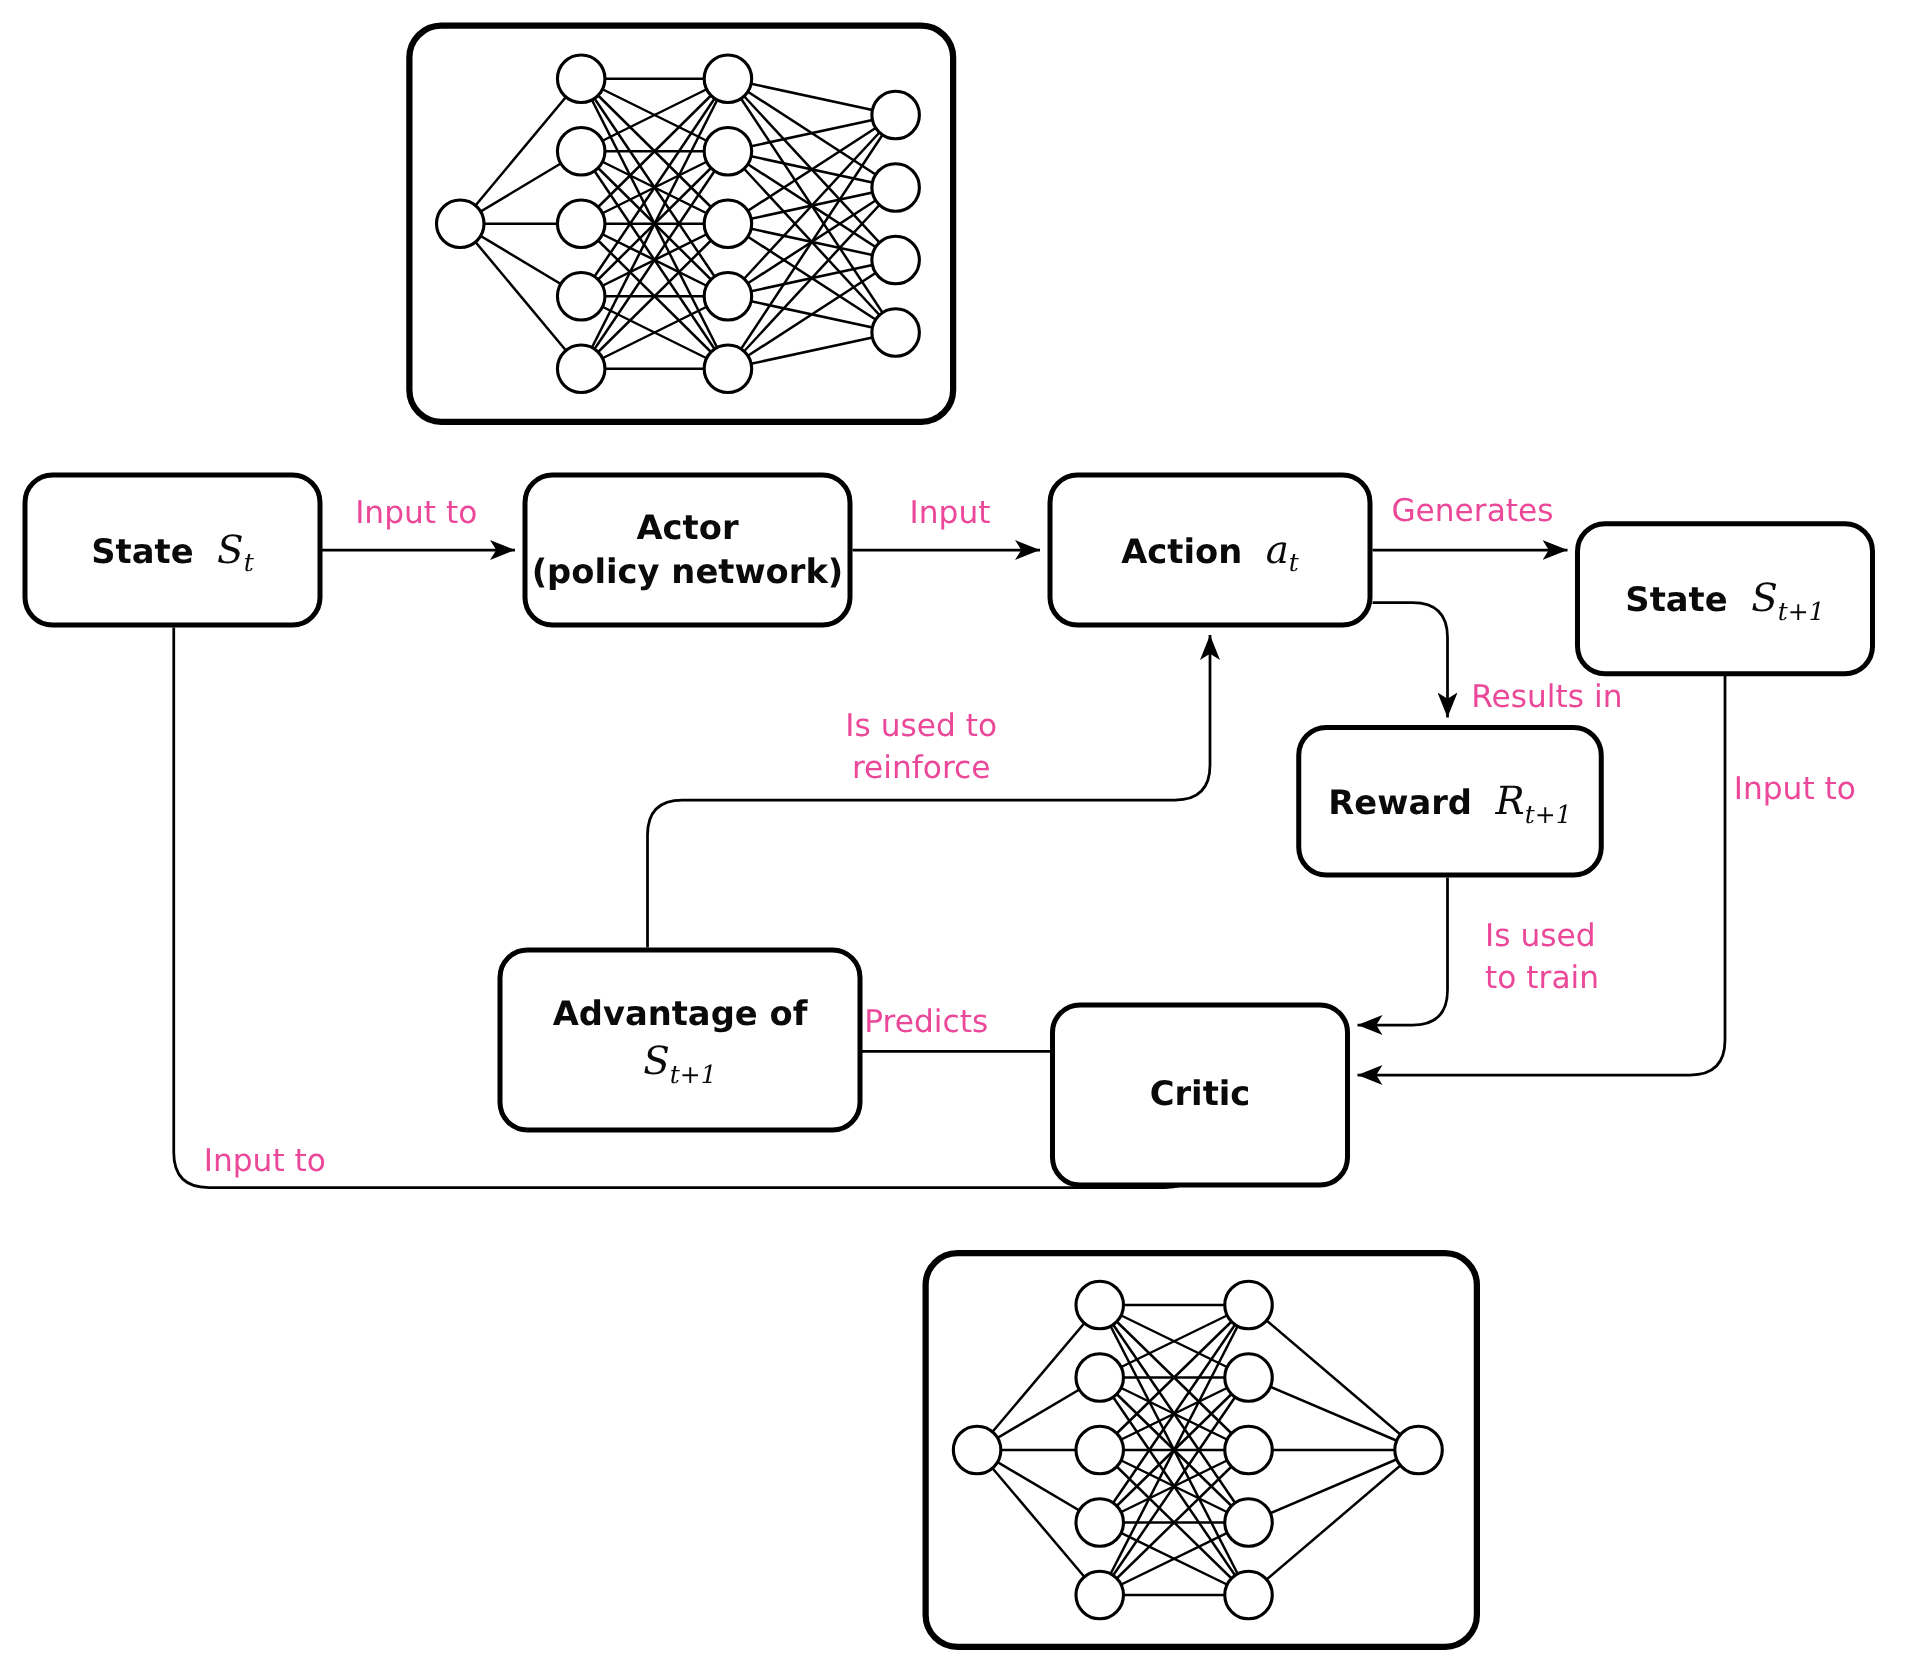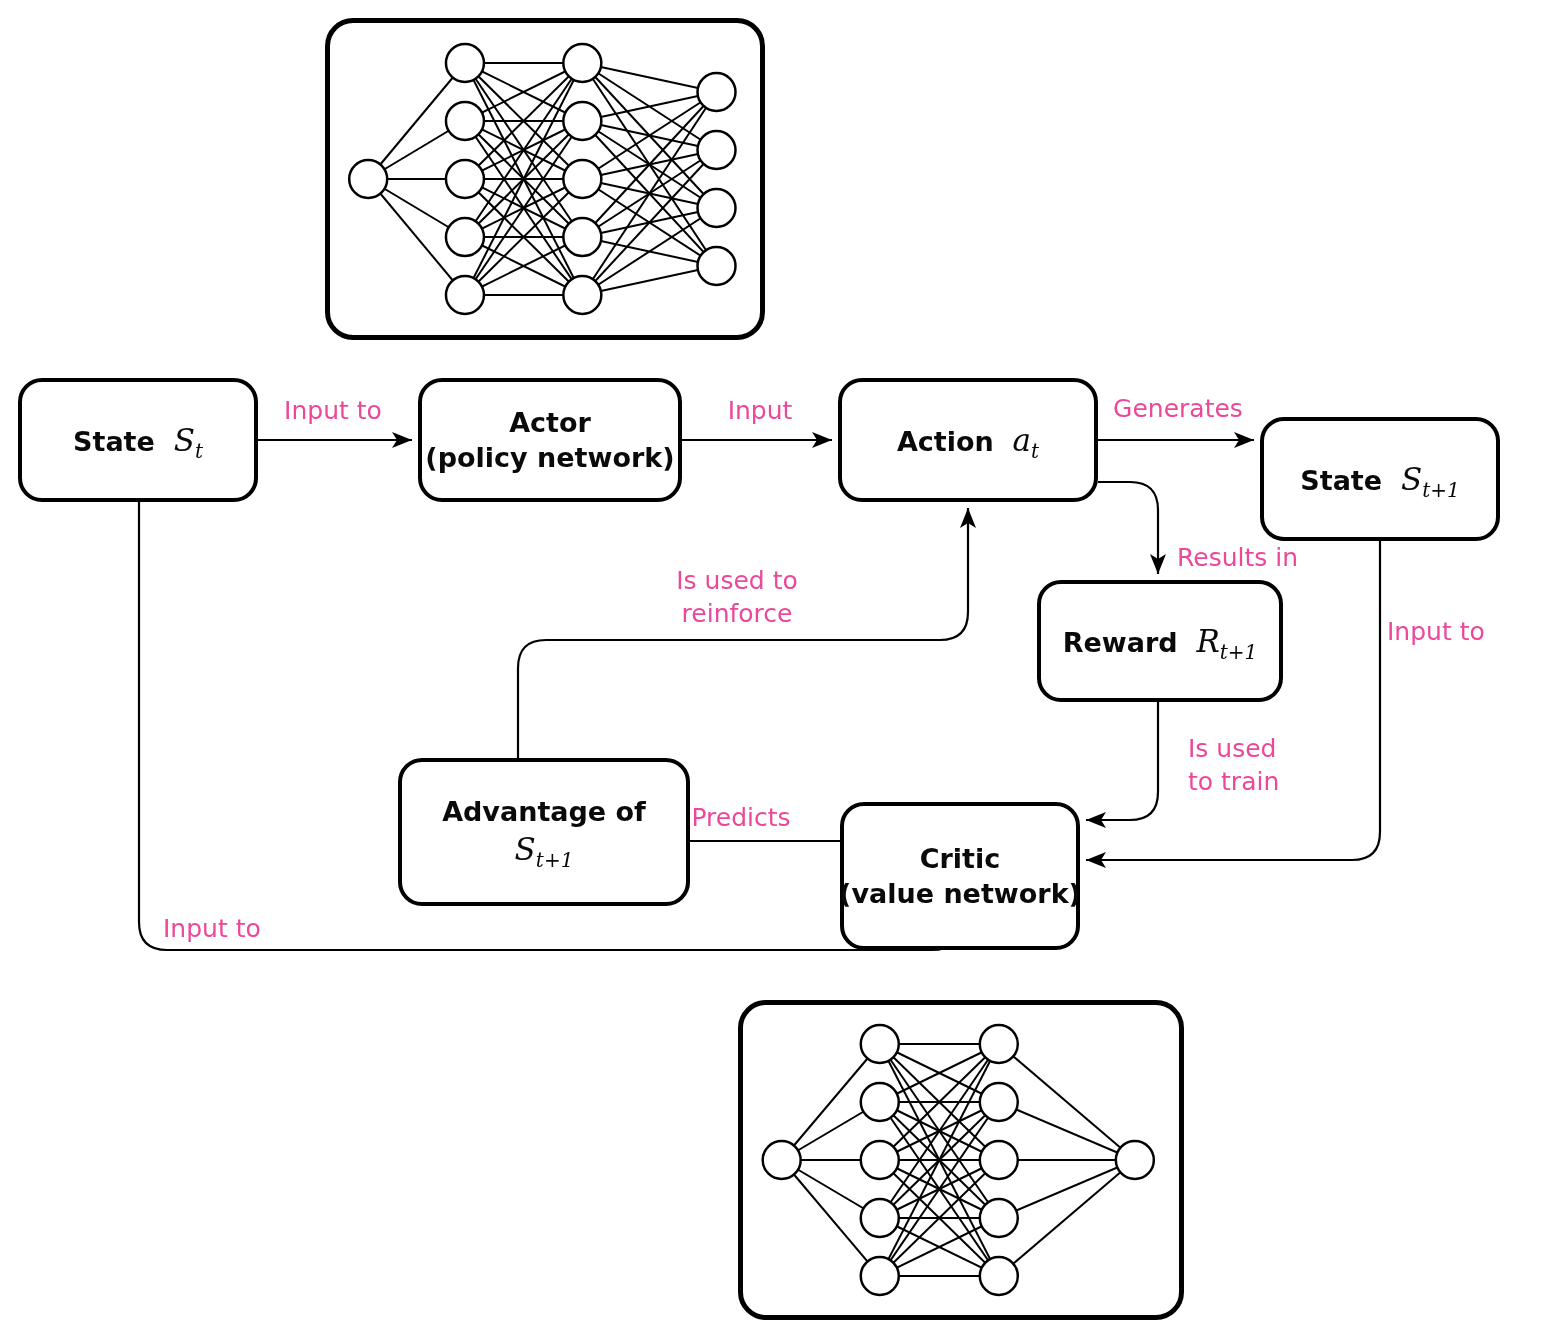--- a/index.html
+++ b/index.html
@@ -262,21 +262,20 @@
 
   <div class="box" id="box-advantage">
     <div class="line">Advantage of</div>
     <div class="line">
       <span class="math"><span>S</span><sub>t+1</sub></span>
     </div>
   </div>
 
   <div class="box" id="box-critic">
     <div class="line">Critic</div>
-    <div class="line">(value network)</div>
   </div>
 
   <div class="edge-label center-xy" id="lbl-input-actor">Input to</div>
   <div class="edge-label center-xy" id="lbl-takes">Input</div>
   <div class="edge-label center-xy" id="lbl-generates">Generates</div>
   <div class="edge-label center-y" id="lbl-results-in">Results in</div>
   <div class="edge-label center-y" id="lbl-input-right">Input to</div>
   <div class="edge-label" id="lbl-train">
     <div>Is used</div>
     <div>to train</div>

